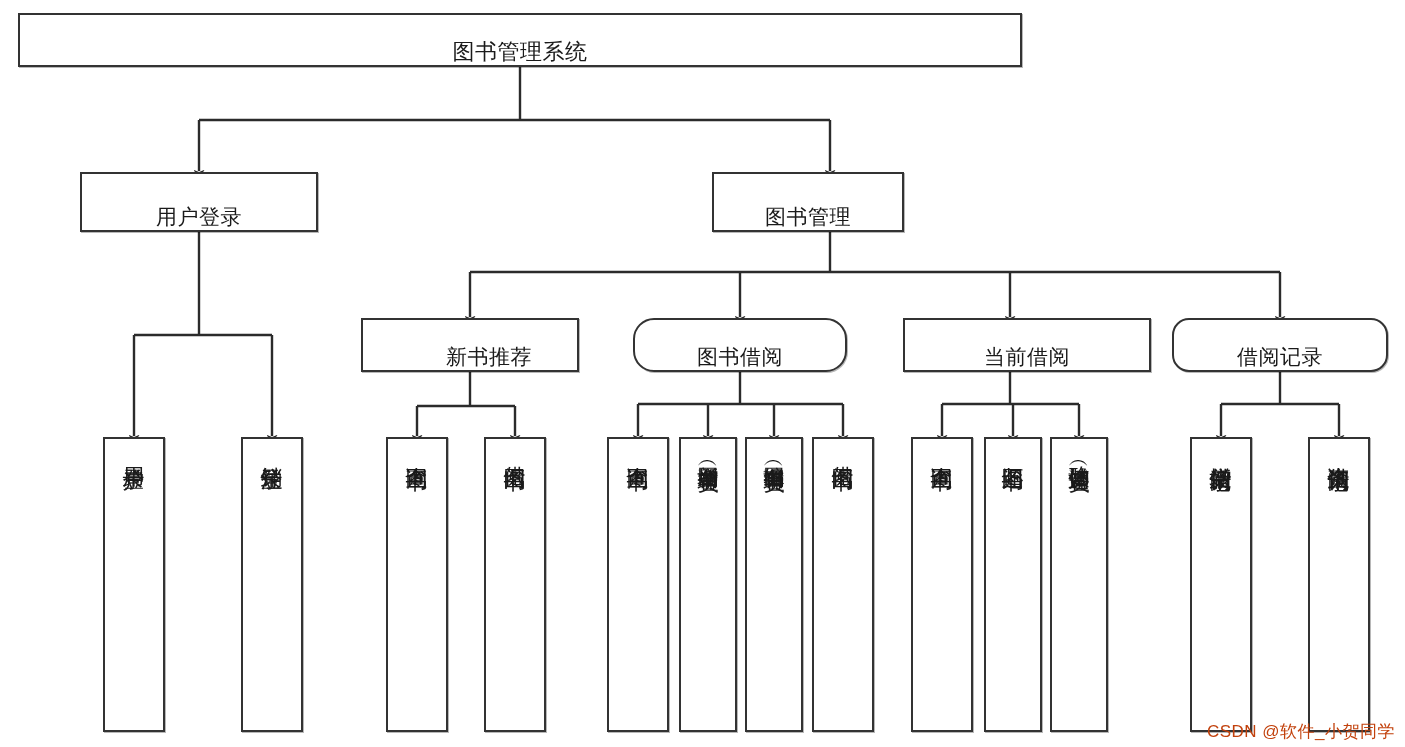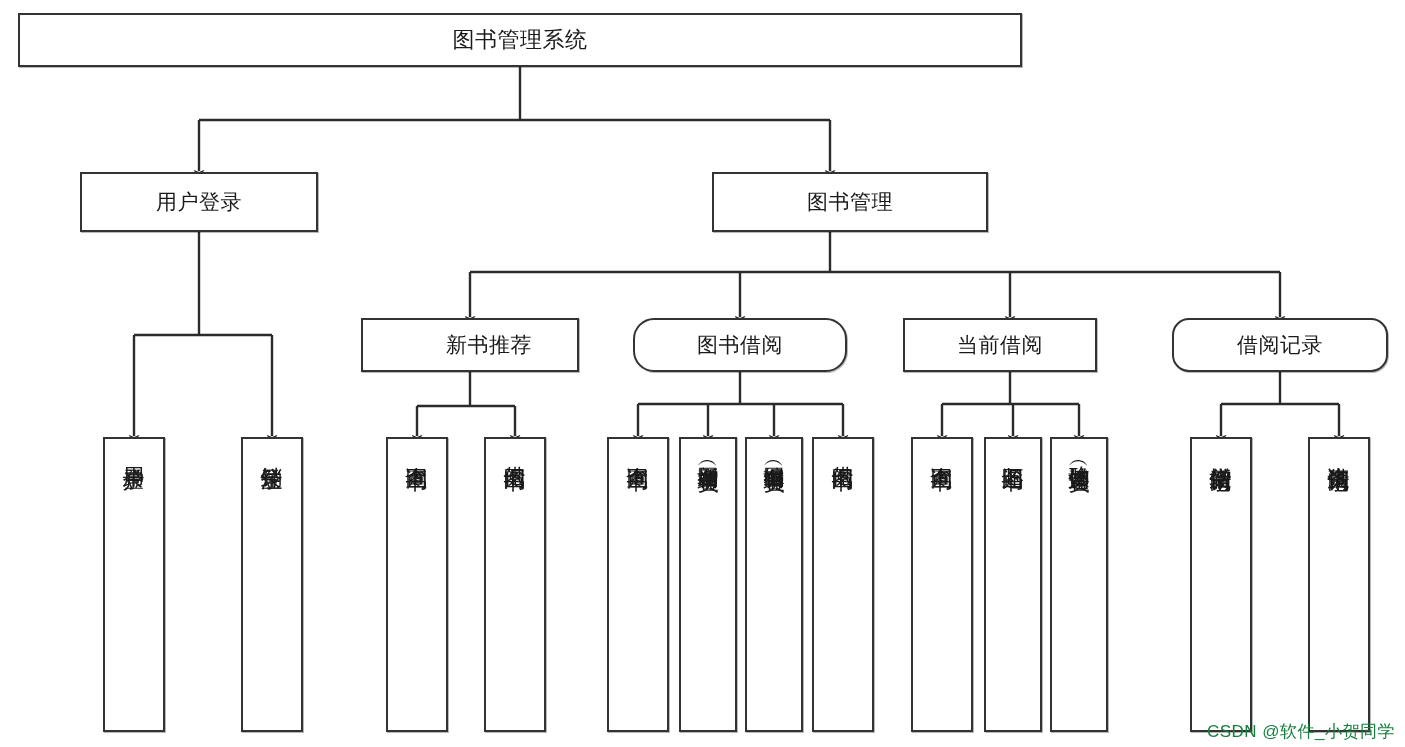--- a/index.html
+++ b/index.html
@@ -21,21 +21,21 @@
     width:1405px;
     height:747px;
     pointer-events:none;
   }
   .node{
     position:absolute;
     box-sizing:border-box;
     background:#ffffff;
     border:2px solid #333333;
     display:flex;
-    align-items:center;
+    align-items:flex-end;
     justify-content:center;
     box-shadow:1px 1px 0 rgba(0,0,0,0.28);
   }
   .node .label{
     color:#1a1a1a;
     line-height:1.18;
     text-align:center;
     white-space:pre;
   }
   
@@ -55,21 +55,21 @@
     font-size:22px;
     line-height:1.05;
     letter-spacing:1px;
     display:block;
   }
   .node.v.narrow .label{ font-size:21px; }
   #watermark{
     position:absolute;
     right:10px;
     bottom:4px;
-    color:#15803d;
+    color:#c2410c;
     font-size:17px;
     letter-spacing:0.5px;
     user-select:none;
     white-space:nowrap;
   }
 </style>
 </head>
 <body>
 
 <div id="diagram-root">
@@ -117,30 +117,30 @@
       </g>
   </svg>
 
   <div id="node-layer">
       <div class="node h root" id="node-root" style="left: 18px; top: 13px; width: 1004px; height: 54px;">
         <span class="label">图书管理系统</span>
       </div>
       <div class="node h" id="node-l2_user_login" style="left: 80px; top: 172px; width: 238px; height: 60px;">
         <span class="label">用户登录</span>
       </div>
-      <div class="node h" id="node-l2_book_manage" style="left: 712px; top: 172px; width: 276px; height: 60px;">
+      <div class="node h" id="node-l2_book_manage" style="left: 712px; top: 172px; width: 192px; height: 60px;">
         <span class="label">图书管理</span>
       </div>
       <div class="node h" id="node-l3_new_book" style="left: 361px; top: 318px; width: 218px; height: 54px; padding-left: 38px;">
         <span class="label">新书推荐</span>
       </div>
       <div class="node h" id="node-l3_borrow" style="left: 633px; top: 318px; width: 214px; height: 54px; border-radius: 21px;">
         <span class="label">图书借阅</span>
       </div>
-      <div class="node h" id="node-l3_current" style="left: 903px; top: 318px; width: 194px; height: 54px;">
+      <div class="node h" id="node-l3_current" style="left: 903px; top: 318px; width: 248px; height: 54px;">
         <span class="label">当前借阅</span>
       </div>
       <div class="node h" id="node-l3_record" style="left: 1172px; top: 318px; width: 216px; height: 54px; border-radius: 17px;">
         <span class="label">借阅记录</span>
       </div>
       <div class="node v" id="node-leaf_user_login" style="left: 103px; top: 437px; width: 62px; height: 295px;">
         <span class="label">用户登录</span>
       </div>
       <div class="node v" id="node-leaf_user_logout" style="left: 241px; top: 437px; width: 62px; height: 295px;">
         <span class="label">注销登录</span>

